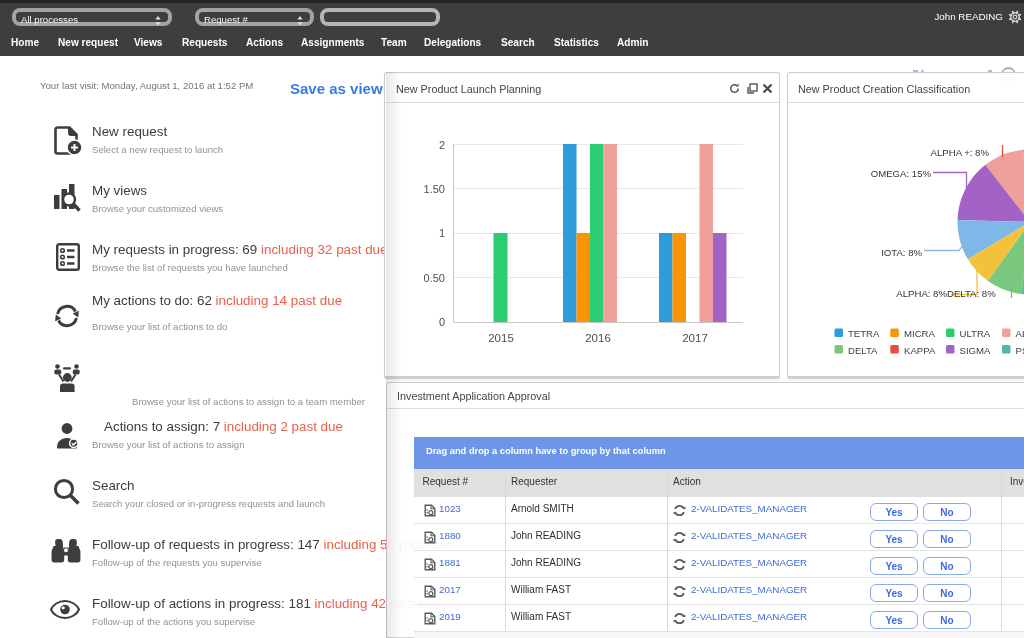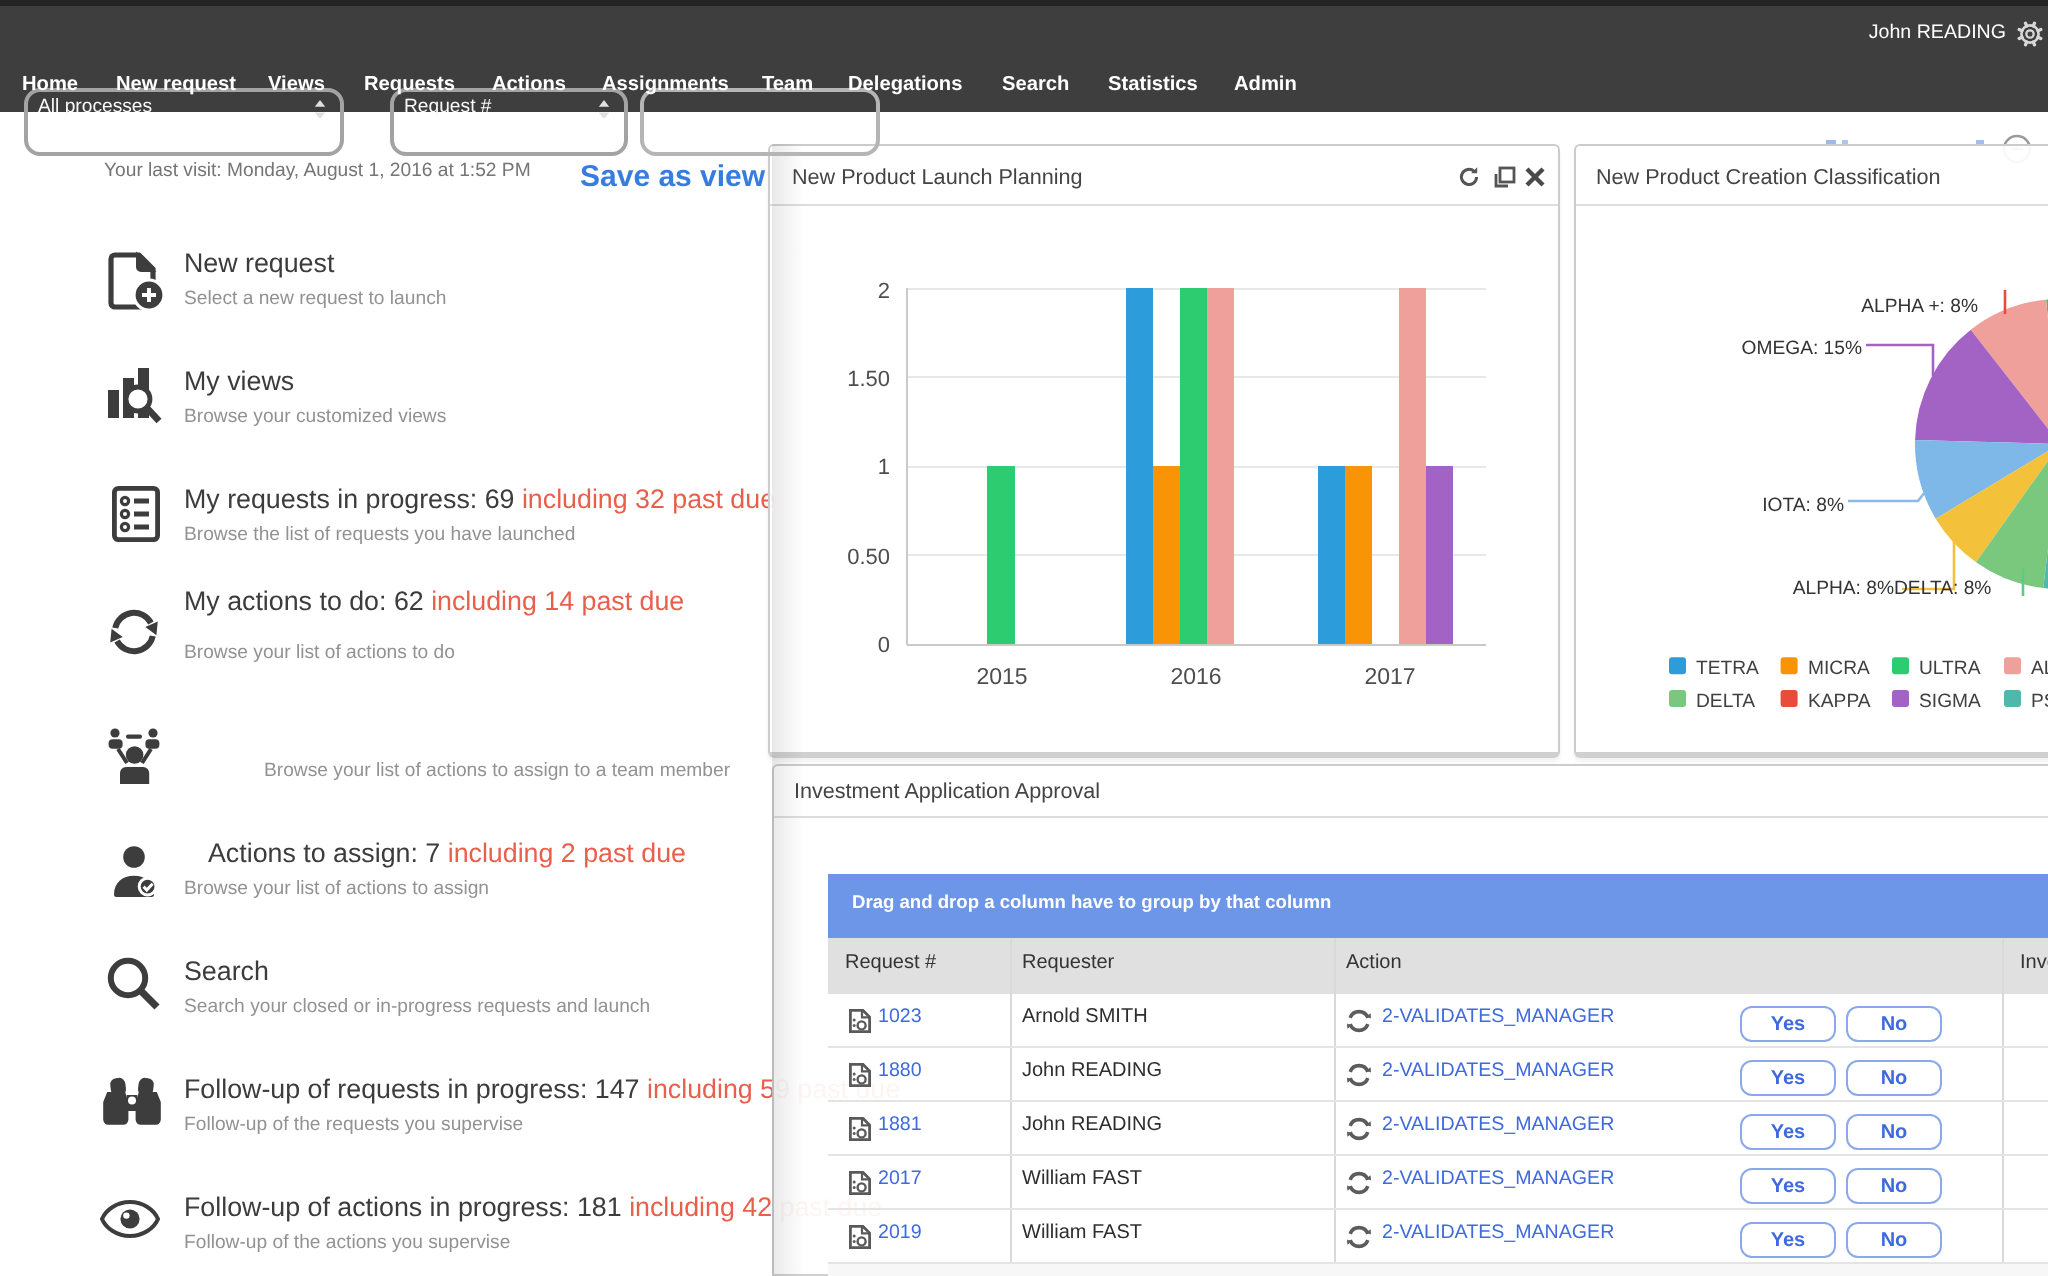--- a/index.html
+++ b/index.html
@@ -4,22 +4,22 @@
 <style>
 * { margin:0; padding:0; box-sizing:border-box; }
 html,body { width:1024px; height:638px; overflow:hidden; background:#fff;
   font-family:"Liberation Sans", sans-serif; }
 #stage { position:relative; width:1024px; height:638px; overflow:hidden; }
 .abs { position:absolute; }
 
 
 #topstrip { left:0; top:0; width:1024px; height:2.5px; background:#242424; }
 #hdr { left:0; top:2px; width:1024px; height:54px; background:#3e3e3e; }
-.sel { position:absolute; top:8px; height:34px; border:2px solid #a3a3a3; border-radius:8px;
-  color:#fafafa; font-size:9.6px; line-height:15px; padding-left:5px;margin-top:36px; }
+.sel { position:absolute; top:8px; height:18px; border:4px solid #a3a3a3; border-radius:8px;
+  color:#fafafa; font-size:9.6px; line-height:15px; padding-left:5px; }
 #who { position:absolute; top:11px; right:21px; color:#fff; font-size:9.8px; }
 .nav { position:absolute; top:37px; color:#fff; font-size:10.1px; font-weight:bold; }
 
 
 .visit { color:#757575; font-size:9.6px; }
 .savelink { color:#377de0; font-size:15px; font-weight:bold; }
 .hd { position:absolute; font-size:13.4px; color:#3c3c3c; white-space:nowrap; line-height:15px; }
 .hd .red { color:#e8604c; }
 .sub { position:absolute; font-size:9.6px; color:#929292; white-space:nowrap; line-height:11px; }
 .ic { position:absolute; }
@@ -37,21 +37,21 @@
 .cellline { position:absolute; background:#d9d9d9; }
 .link { color:#3e6add; font-size:9.8px; }
 .btn { position:absolute; width:48px; height:18px; border:1px solid #8aa9ea; border-radius:6px;
   color:#3e6add; font-size:10px; font-weight:bold; text-align:center; line-height:17px; background:#fff; }
 .cellt { position:absolute; font-size:10px; color:#2e2e2e; white-space:nowrap; }
 </style>
 </head>
 <body>
 <div id="stage">
 
-  <div class="abs visit" style="left:52px;top:80px;">Your last visit: Monday, August 1, 2016 at 1:52 PM</div>
+  <div class="abs visit" style="left:40px;top:80px;">Your last visit: Monday, August 1, 2016 at 1:52 PM</div>
   <div class="abs savelink" style="left:290px;top:80px;">Save as view</div>
 
   <svg class="ic" style="left:53px;top:124px" width="30" height="32" viewBox="0 0 30 32">
     <path d="M4.5 3.5 h12 l7 7 v17 a2 2 0 0 1 -2 2 h-17 a2 2 0 0 1 -2 -2 v-22 a2 2 0 0 1 2 -2 z" fill="none" stroke="#3d3d3d" stroke-width="2.6"></path>
     <path d="M15.5 3 l8.5 8.5 h-6.5 a2 2 0 0 1 -2 -2 z" fill="#3d3d3d" stroke="#3d3d3d" stroke-width="1"></path>
     <circle cx="21.5" cy="23.5" r="7.5" fill="#3d3d3d" stroke="#fff" stroke-width="1.6"></circle>
     <path d="M21.5 20v7M18 23.5h7" stroke="#fff" stroke-width="2"></path>
   </svg>
   <div class="hd" style="left:92px;top:124px;">New request</div>
   <div class="sub" style="left:92px;top:144px;">Select a new request to launch</div>
@@ -90,21 +90,21 @@
       <circle cx="5.5" cy="4.5" r="2.3"></circle>
       <rect x="2.3" y="7.6" width="7" height="4.8" rx="2"></rect>
       <circle cx="24.5" cy="4.5" r="2.3"></circle>
       <rect x="20.7" y="7.6" width="7" height="4.8" rx="2"></rect>
       <rect x="11" y="5.3" width="8" height="2.1" rx="1"></rect>
       <circle cx="15.3" cy="15.5" r="4.4"></circle>
       <path d="M8 30 v-5.5 a3 3 0 0 1 3 -3 h8.6 a3 3 0 0 1 3 3 V30 z"></path>
     </g>
     <path d="M7 12.5 L11.5 19.5 M23.5 12.5 L19 19.5" stroke="#3d3d3d" stroke-width="2"></path>
   </svg>
-  <div class="sub" style="left:92px;top:380px;padding-left:40px;">Browse your list of actions to assign to a team member</div>
+  <div class="sub" style="left:92px;top:396px;padding-left:40px;">Browse your list of actions to assign to a team member</div>
 
   <svg class="ic" style="left:56px;top:421px" width="24" height="28" viewBox="0 0 24 28">
     <circle cx="11" cy="7.5" r="5.4" fill="#3d3d3d"></circle>
     <path d="M1 26.5 c0 -6.2 4.2 -9.6 10 -9.6 s10 3.4 10 9.6 q0 1 -1.2 1 h-17.6 q-1.2 0 -1.2 -1 z" fill="#3d3d3d"></path>
     <circle cx="17.8" cy="22.3" r="4.2" fill="#3d3d3d" stroke="#fff" stroke-width="1.5"></circle>
     <path d="M15.8 22.3 l1.6 1.7 l2.9 -3.1" fill="none" stroke="#fff" stroke-width="1.5"></path>
   </svg>
   <div class="hd" style="left:92px;top:419px;margin-left:12px;">Actions to assign: 7 <span class="red">including 2 past due</span></div>
   <div class="sub" style="left:92px;top:439px;">Browse your list of actions to assign</div>
 

